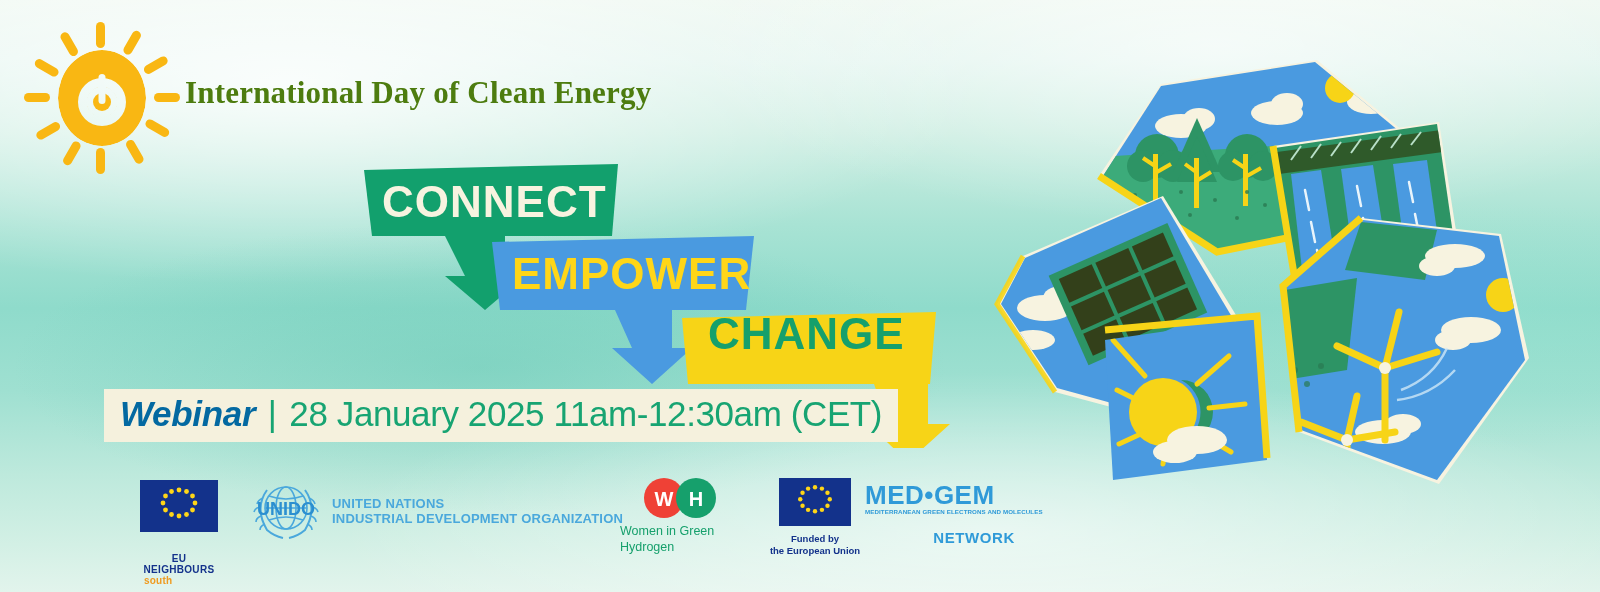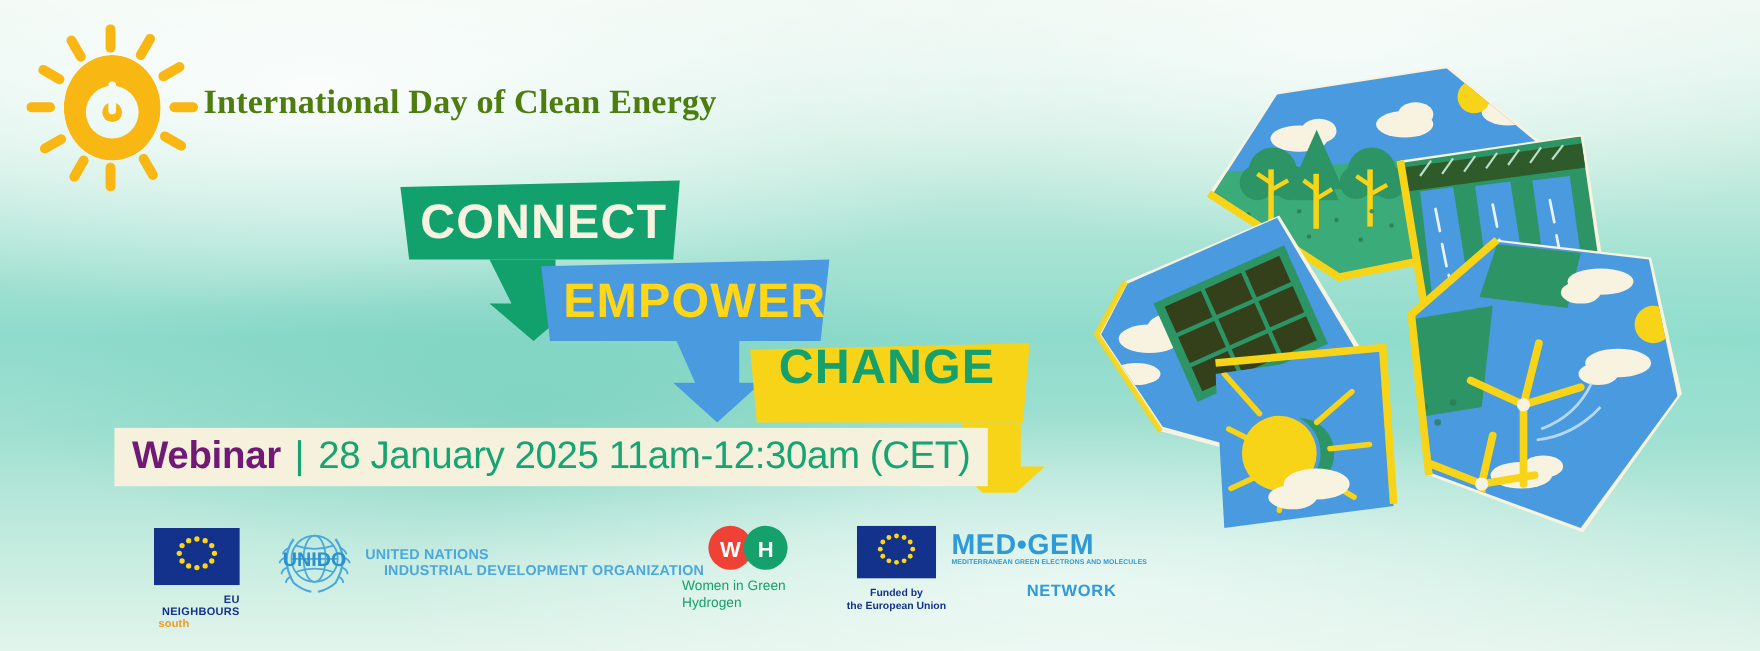--- a/index.html
+++ b/index.html
@@ -65,47 +65,47 @@
   #w-change{left:358px;top:154px;font-size:44px;color:#16a06c;}
 
   
   .webinar-band{
     position:absolute;left:104px;top:389px;
     background:#f5f1dd;
     padding:5px 16px 8px 16px;
     white-space:nowrap;
   }
   .webinar-band .wb-strong{
-    font-size:35px;font-weight:700;color:#701a75;letter-spacing:-.3px;
+    font-size:35px;font-weight:700;color:#0369a1;letter-spacing:-.3px;font-style:italic;
   }
   .webinar-band .wb-sep{
     font-size:35px;font-weight:400;color:#17a472;padding:0 8px;
   }
   .webinar-band .wb-rest{
     font-size:35px;font-weight:400;color:#17a472;letter-spacing:-.4px;
   }
 
   
   .logos{position:absolute;left:140px;top:474px;height:86px;}
   .logo-block{position:absolute;top:0;}
 
   .eu-neigh-txt{
     font-size:10px;font-weight:700;color:#13328b;letter-spacing:.3px;
-    margin-top:3px;text-align:right;
+    margin-top:17px;text-align:center;
   }
   .eu-south-txt{
     font-size:10px;font-weight:700;color:#ef9b20;letter-spacing:.2px;
     margin-top:0px;text-align:left;
   }
 
   .unido-txt1,.unido-txt2{
     color:#4aa8dc;font-weight:600;letter-spacing:.2px;white-space:nowrap;
   }
   .unido-txt1{font-size:13px;}
-  .unido-txt2{font-size:13px;margin-left:17px;}
+  .unido-txt2{font-size:13px;}
 
   .wgh-txt{
     font-size:12.5px;font-weight:400;color:#16a06c;text-align:left;
     line-height:1.25;white-space:nowrap;
   }
 
   .funded-txt{
     font-size:9.5px;font-weight:700;color:#13328b;text-align:center;
     line-height:1.25;white-space:nowrap;margin-top:3px;
   }

